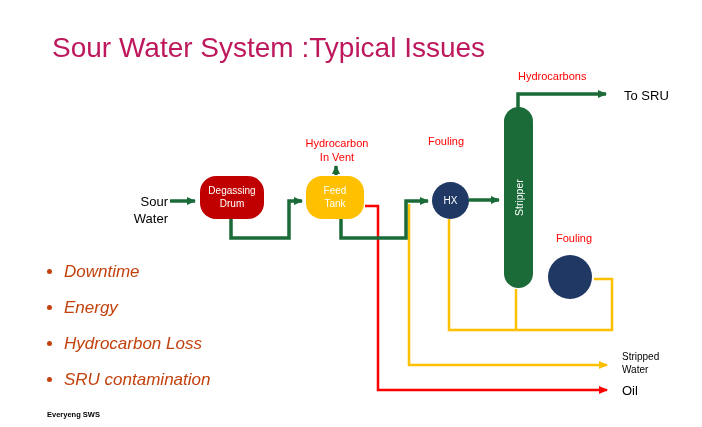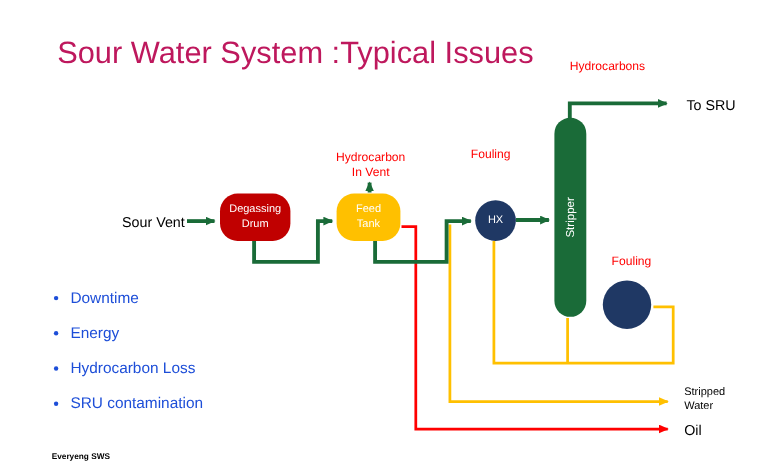--- a/index.html
+++ b/index.html
@@ -26,21 +26,21 @@
     display:flex;align-items:center;justify-content:center;font-size:10px;}
   .stripper{
     background:var(--green,#1a6b38);border-radius:15px;color:#fff;
     writing-mode:vertical-rl;transform:rotate(180deg);
     display:flex;align-items:center;justify-content:center;font-size:10.5px;
   }
   .lbl{font-size:13px;color:#000;line-height:1.3;white-space:pre-line;}
   .lbl-red{font-size:11px;color:var(--red,#FF0000);line-height:1.3;white-space:pre-line;}
   .center{text-align:center;}
   .bullets{left:46px;top:262px;margin:0;padding:0 0 0 18px;list-style:disc;}
-  .bullets li{font-size:14px;color:#1d4ed8;margin-bottom:16px;}
+  .bullets li{font-size:17px;color:#c2410c;margin-bottom:16px;font-style:italic;}
   .footer{left:47px;top:410px;font-size:7.5px;font-weight:bold;color:#000;}
 </style>
 </head>
 <body>
 
 <div class="slide">
 
   <div class="abs title">Sour Water System :Typical Issues</div>
 
   <svg class="pipes" width="702" height="427" viewBox="0 0 702 427">
@@ -83,28 +83,28 @@
   <div class="abs circle" style="left:432px;top:182px;width:37px;height:37px;">
     <span>HX</span>
   </div>
 
   <div class="abs stripper" style="left:504px;top:107px;width:29px;height:181px;">
     <span>Stripper</span>
   </div>
 
   <div class="abs circle" style="left:548px;top:255px;width:44px;height:44px;"></div>
 
-  <div class="abs lbl" style="left:110px;top:194px;width:58px;text-align:right;">Sour Vent</div>
+  <div class="abs lbl" style="left:110px;top:194px;width:58px;text-align:right;">Sour Water</div>
 
   <div class="abs lbl-red center" style="left:300px;top:136px;width:74px;">Hydrocarbon
 In Vent</div>
 
   <div class="abs lbl-red" style="left:428px;top:134px;">Fouling</div>
 
-  <div class="abs lbl-red" style="left:518px;top:54px;">Hydrocarbons</div>
+  <div class="abs lbl-red" style="left:518px;top:69px;">Hydrocarbons</div>
 
   <div class="abs lbl" style="left:624px;top:88px;">To SRU</div>
 
   <div class="abs lbl-red" style="left:556px;top:231px;">Fouling</div>
 
 
   <div class="abs lbl" style="left:622px;top:350px;font-size:10px;">Stripped
 Water</div>
 
   <div class="abs lbl" style="left:622px;top:383px;">Oil</div>

